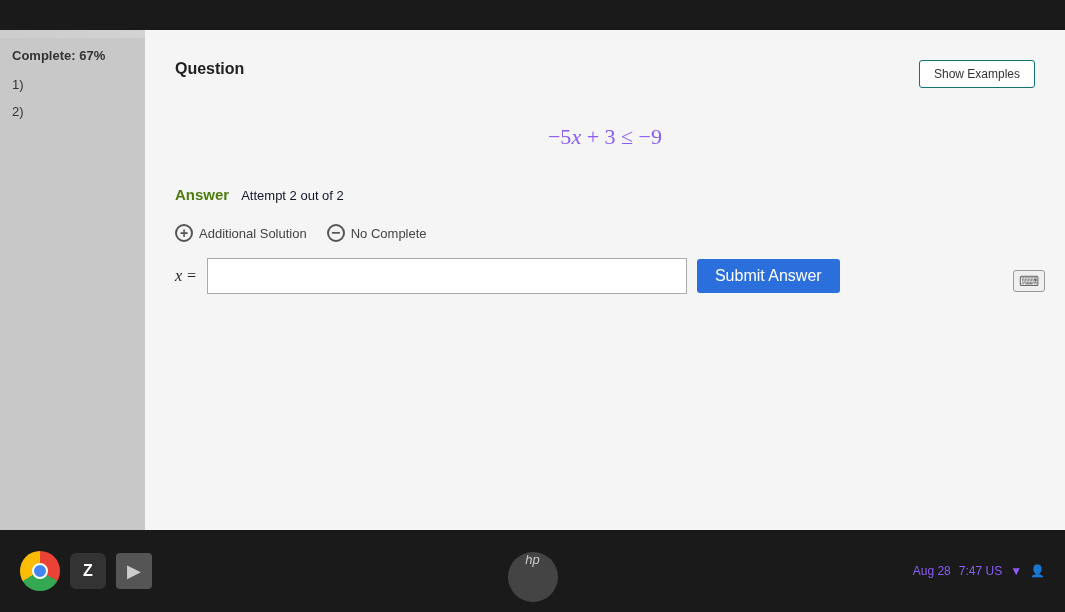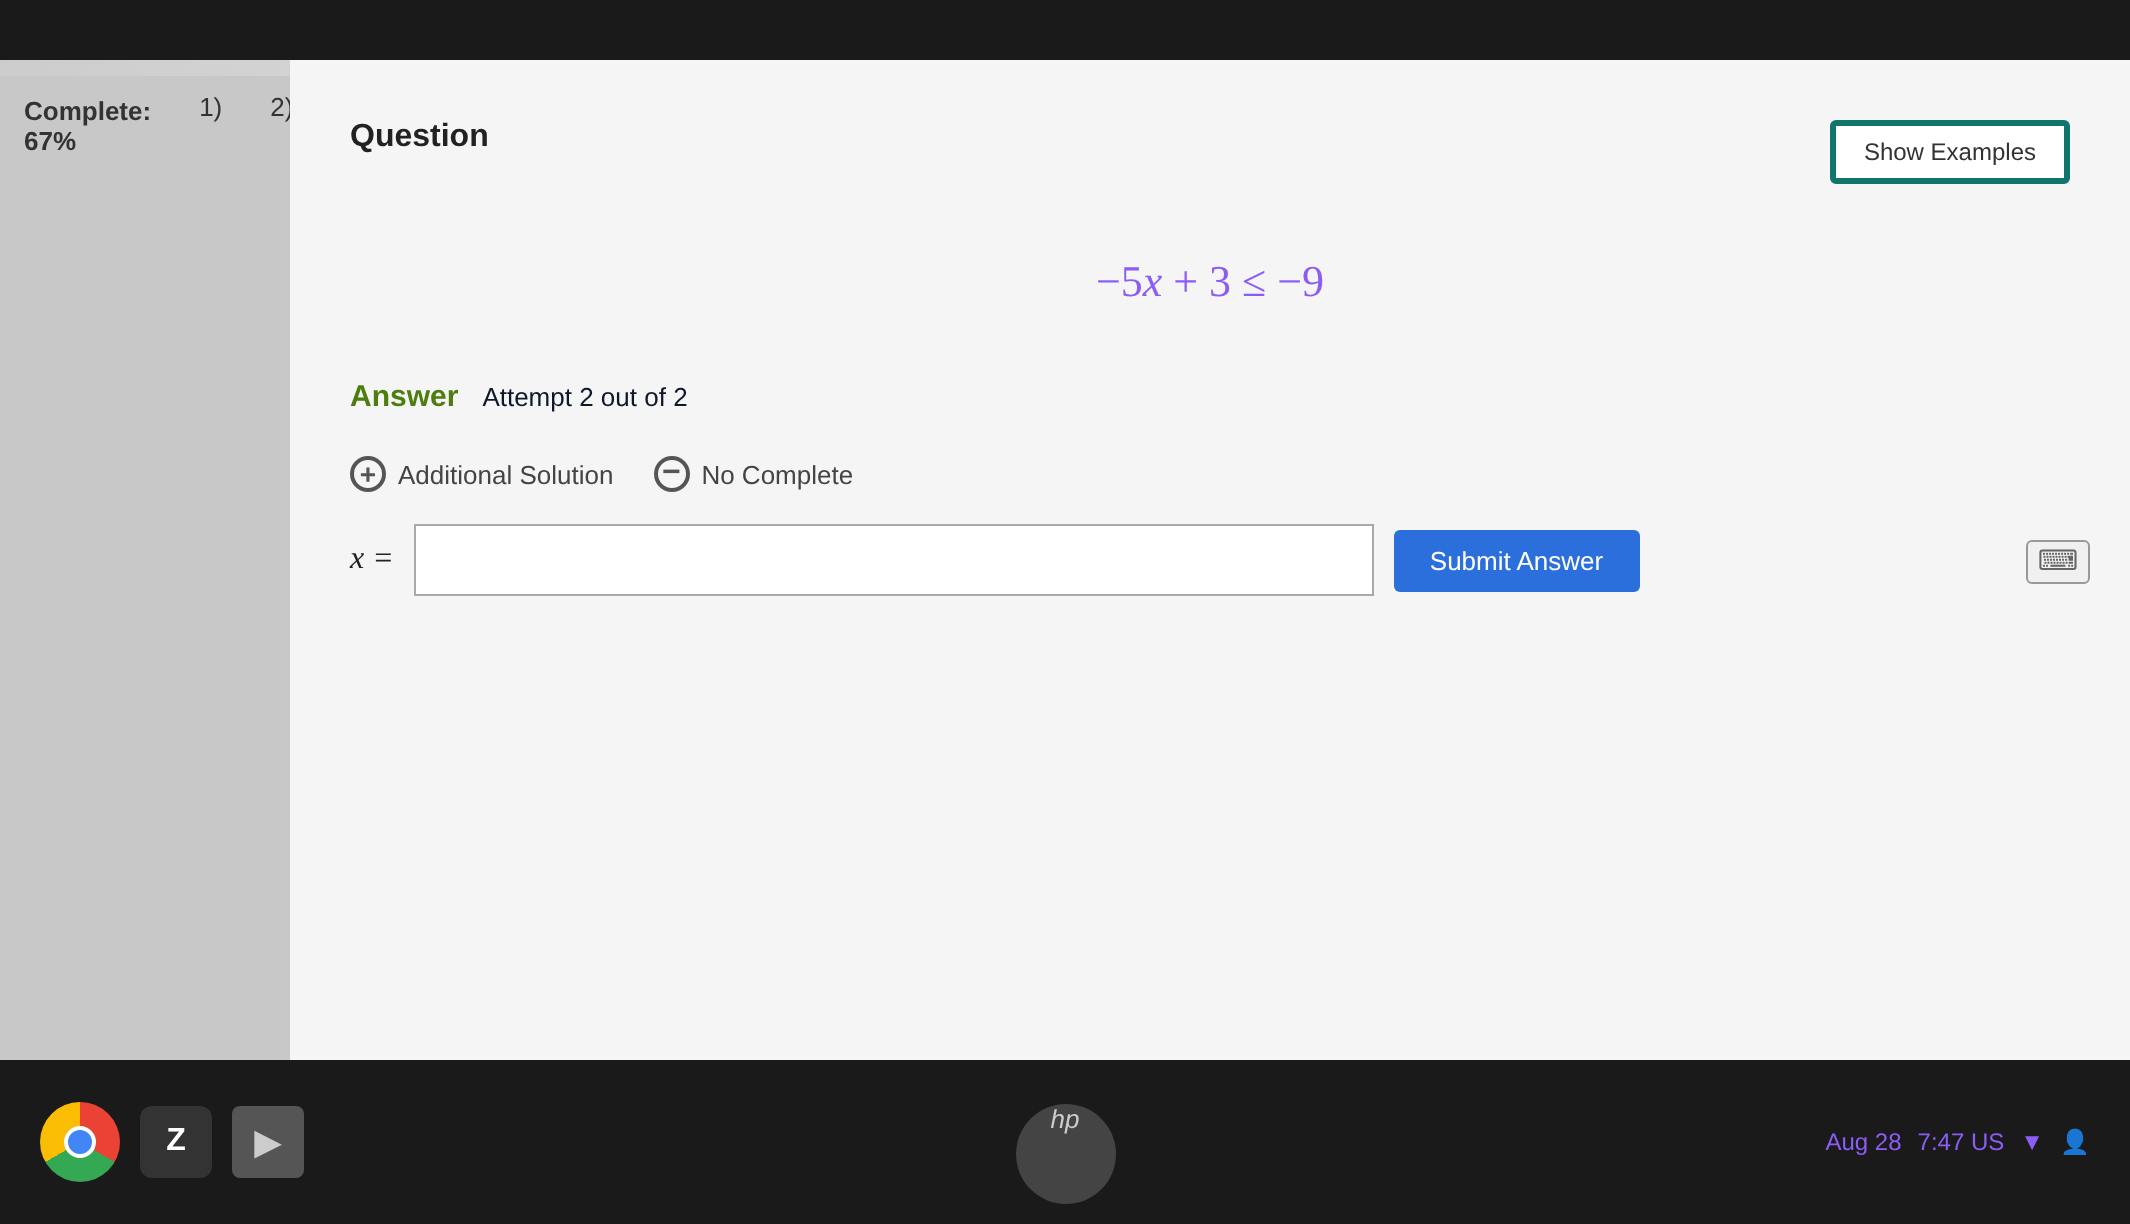--- a/index.html
+++ b/index.html
@@ -20,21 +20,21 @@
       width: 1065px;
       height: 530px;
       background: #e8e8e8;
       display: flex;
     }
 
     .sidebar {
       width: 145px;
       background: #c8c8c8;
       display: flex;
-      flex-direction: row;
+      flex-direction: column;
       padding: 10px 0;
       flex-shrink: 0;
     }
 
     .complete-text {
       font-size: 13px;
       font-weight: bold;
       color: #333;
       padding: 8px 12px;
       font-family: Arial, sans-serif;
@@ -89,21 +89,21 @@
     }
 
     .question-title {
       font-size: 16px;
       font-weight: bold;
       color: #222;
       font-family: Arial, sans-serif;
     }
 
     .show-examples-btn {
-      border: 3px solid #0f766e;
+      border: 1px solid #0f766e;
       background: white;
       padding: 6px 14px;
       font-size: 12px;
       color: #333;
       cursor: pointer;
       border-radius: 3px;
       font-family: Arial, sans-serif;
     }
 
     .question-text {
@@ -223,21 +223,21 @@
       padding: 4px 8px;
       font-size: 14px;
       outline: none;
     }
 
     .submit-btn {
       background: #2a6fdb;
       color: white;
       border: none;
       padding: 8px 18px;
-      font-size: 13px;
+      font-size: 16px;
       cursor: pointer;
       border-radius: 3px;
       font-family: Arial, sans-serif;
       white-space: nowrap;
     }
 
     .taskbar {
       position: absolute;
       bottom: 0;
       left: 0;

